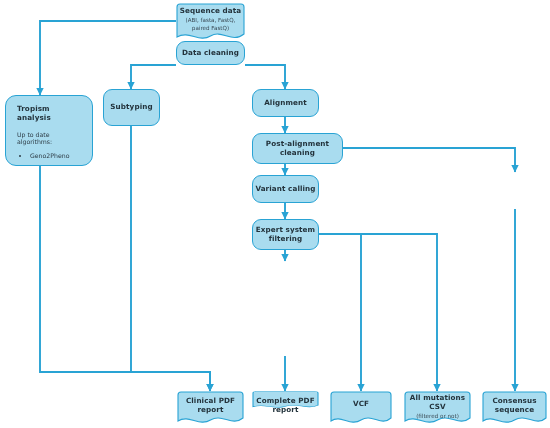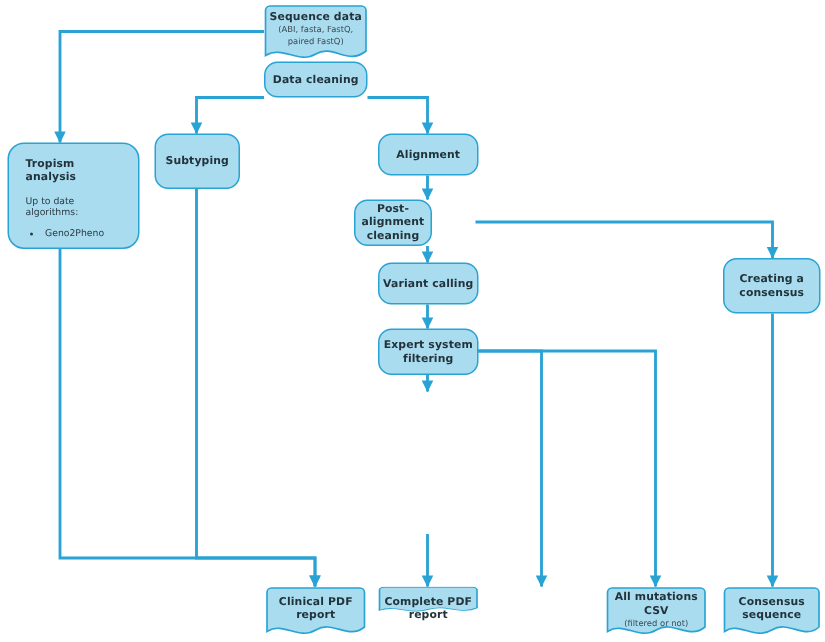--- a/index.html
+++ b/index.html
@@ -174,39 +174,35 @@
   </div>
 
   <div class="node" style="left:103px; top:89px; width:57px; height:37px;">
     <div class="title">Subtyping</div>
   </div>
 
   <div class="node" style="left:252px; top:89px; width:67px; height:28px;justify-content:center;">
     <div class="title">Alignment</div>
   </div>
 
-  <div class="node" style="left:236px; top:133px; width:52px; height:31px;">
+  <div class="node" style="left:252px; top:133px; width:91px; height:31px;">
     <div class="title" style="white-space:pre-line;">Post-alignment
 cleaning</div>
   </div>
 
   <div class="node" style="left:252px; top:175px; width:67px; height:28px;">
     <div class="title">Variant calling</div>
   </div>
 
   <div class="node" style="left:252px; top:219px; width:67px; height:31px;">
     <div class="title" style="white-space:pre-line;">Expert system
 filtering</div>
   </div>
 
 
-  <div class="node" style="left:482px; top:172px; width:65px; height:37px;">
-    <div class="title" style="white-space:pre-line;">Creating a
-consensus</div>
-  </div>
 
   <div class="node doc" style="left:177px; top:391px; width:67px; height:36px;">
     <svg class="docbg" viewBox="0 0 67 36" preserveAspectRatio="none">
       <path d="M4,1 H63 A3,3 0 0 1 66,4 V27
                C55,36 45,22 33.5,29 C22,36 12,23 1,30 V4 A3,3 0 0 1 4,1 Z" fill="#a9dcef" stroke="#29a3d4" stroke-width="1.1"></path>
     </svg>
     <div class="doctext" style="padding-top:6px;">
       <div class="title" style="white-space:pre-line;">Clinical PDF
 report</div>
     </div>
@@ -216,20 +212,29 @@
     <svg class="docbg" viewBox="0 0 67 36" preserveAspectRatio="none">
       <path d="M4,1 H63 A3,3 0 0 1 66,4 V27
                C55,36 45,22 33.5,29 C22,36 12,23 1,30 V4 A3,3 0 0 1 4,1 Z" fill="#a9dcef" stroke="#29a3d4" stroke-width="1.1"></path>
     </svg>
     <div class="doctext" style="padding-top:6px;">
       <div class="title" style="white-space:pre-line;">Complete PDF
 report</div>
     </div>
   </div>
 
+  <div class="node doc" style="left:330px; top:391px; width:62px; height:36px;">
+    <svg class="docbg" viewBox="0 0 62 36" preserveAspectRatio="none">
+      <path d="M4,1 H58 A3,3 0 0 1 61,4 V27
+               C51,36 42,22 31,29 C20,36 11,23 1,30 V4 A3,3 0 0 1 4,1 Z" fill="#a9dcef" stroke="#29a3d4" stroke-width="1.1"></path>
+    </svg>
+    <div class="doctext" style="padding-top:9px;">
+      <div class="title">VCF</div>
+    </div>
+  </div>
 
   <div class="node doc" style="left:404px; top:391px; width:67px; height:36px;">
     <svg class="docbg" viewBox="0 0 67 36" preserveAspectRatio="none">
       <path d="M4,1 H63 A3,3 0 0 1 66,4 V27
                C55,36 45,22 33.5,29 C22,36 12,23 1,30 V4 A3,3 0 0 1 4,1 Z" fill="#a9dcef" stroke="#29a3d4" stroke-width="1.1"></path>
     </svg>
     <div class="doctext" style="padding-top:3px;">
       <div class="title" style="white-space:pre-line;">All mutations
 CSV</div>
       <div class="sub">(filtered or not)</div>

